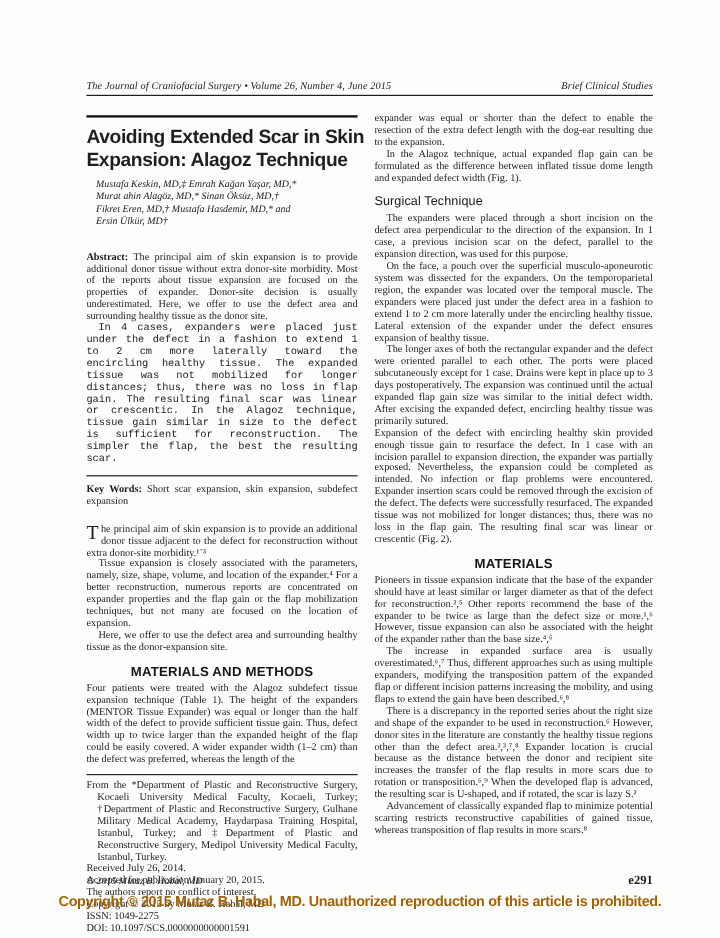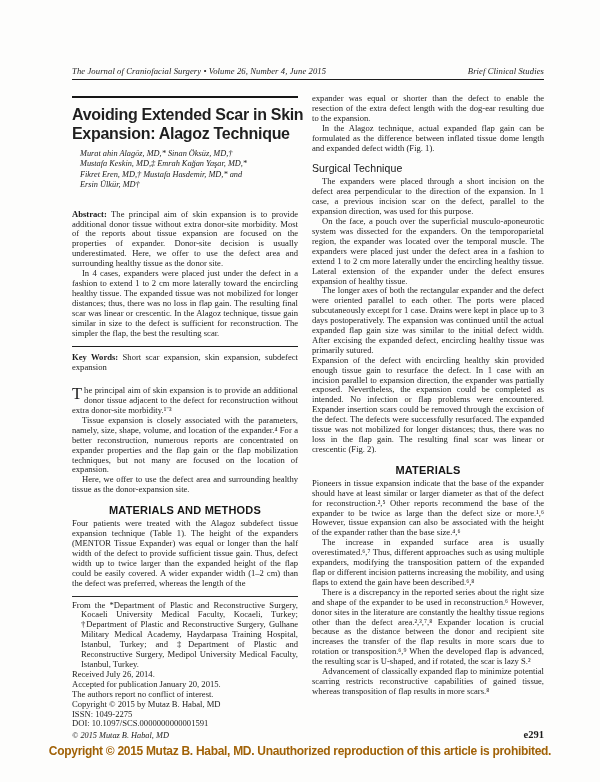--- a/index.html
+++ b/index.html
@@ -28,21 +28,21 @@
   
   .title-rule { border-top:2.2px solid #161616; }
   .title {
     font-family:"Liberation Sans", sans-serif; font-weight:bold; color:#1f1f1f;
     font-size:16px; line-height:19px; letter-spacing:-0.3px;
     padding-top:7px; width:236px;
   }
   .authors { margin:6px 0 10px 8px; font-style:italic; font-size:8.3px; line-height:10.4px; }
 
   .abstract { margin-top:19px; }
-  .abstract p + p { margin-top:0; }
+  .abstract p + p { margin-top:0;font-family:Liberation Mono, monospace; }
 
   .keywords {
     margin-top:8px; border-top:1.6px solid #1d1d1d; padding-top:6px;
   }
 
   .intro { margin-top:13px; }
   .dropcap {
     float:left; font-size:16.5px; line-height:14.5px; padding:1px 2px 0 0;
   }
 
@@ -84,22 +84,22 @@
   <div class="runhead">
     <span>The Journal of Craniofacial Surgery • Volume 26, Number 4, June 2015</span>
     <span>Brief Clinical Studies</span>
   </div>
 
   <div class="col-left">
     <div class="title-rule"></div>
     <div class="title">Avoiding Extended Scar in Skin Expansion: Alagoz Technique</div>
 
     <div class="authors">
+      <div>Mustafa Keskin, MD,‡ Emrah Kağan Yaşar, MD,*</div>
       <div>Murat ahin Alagöz, MD,* Sinan Öksüz, MD,†</div>
-      <div>Mustafa Keskin, MD,‡ Emrah Kağan Yaşar, MD,*</div>
       <div>Fikret Eren, MD,† Mustafa Hasdemir, MD,* and</div>
       <div>Ersin Ülkür, MD†</div>
     </div>
 
     <div class="abstract">
       <p><span class="b">Abstract:</span> <span>The principal aim of skin expansion is to provide additional donor tissue without extra donor-site morbidity. Most of the reports about tissue expansion are focused on the properties of expander. Donor-site decision is usually underestimated. Here, we offer to use the defect area and surrounding healthy tissue as the donor site.</span></p>
       <p class="indent">In 4 cases, expanders were placed just under the defect in a fashion to extend 1 to 2 cm more laterally toward the encircling healthy tissue. The expanded tissue was not mobilized for longer distances; thus, there was no loss in flap gain. The resulting final scar was linear or crescentic. In the Alagoz technique, tissue gain similar in size to the defect is sufficient for reconstruction. The simpler the flap, the best the resulting scar.</p>
     </div>
 
     <div class="keywords">

